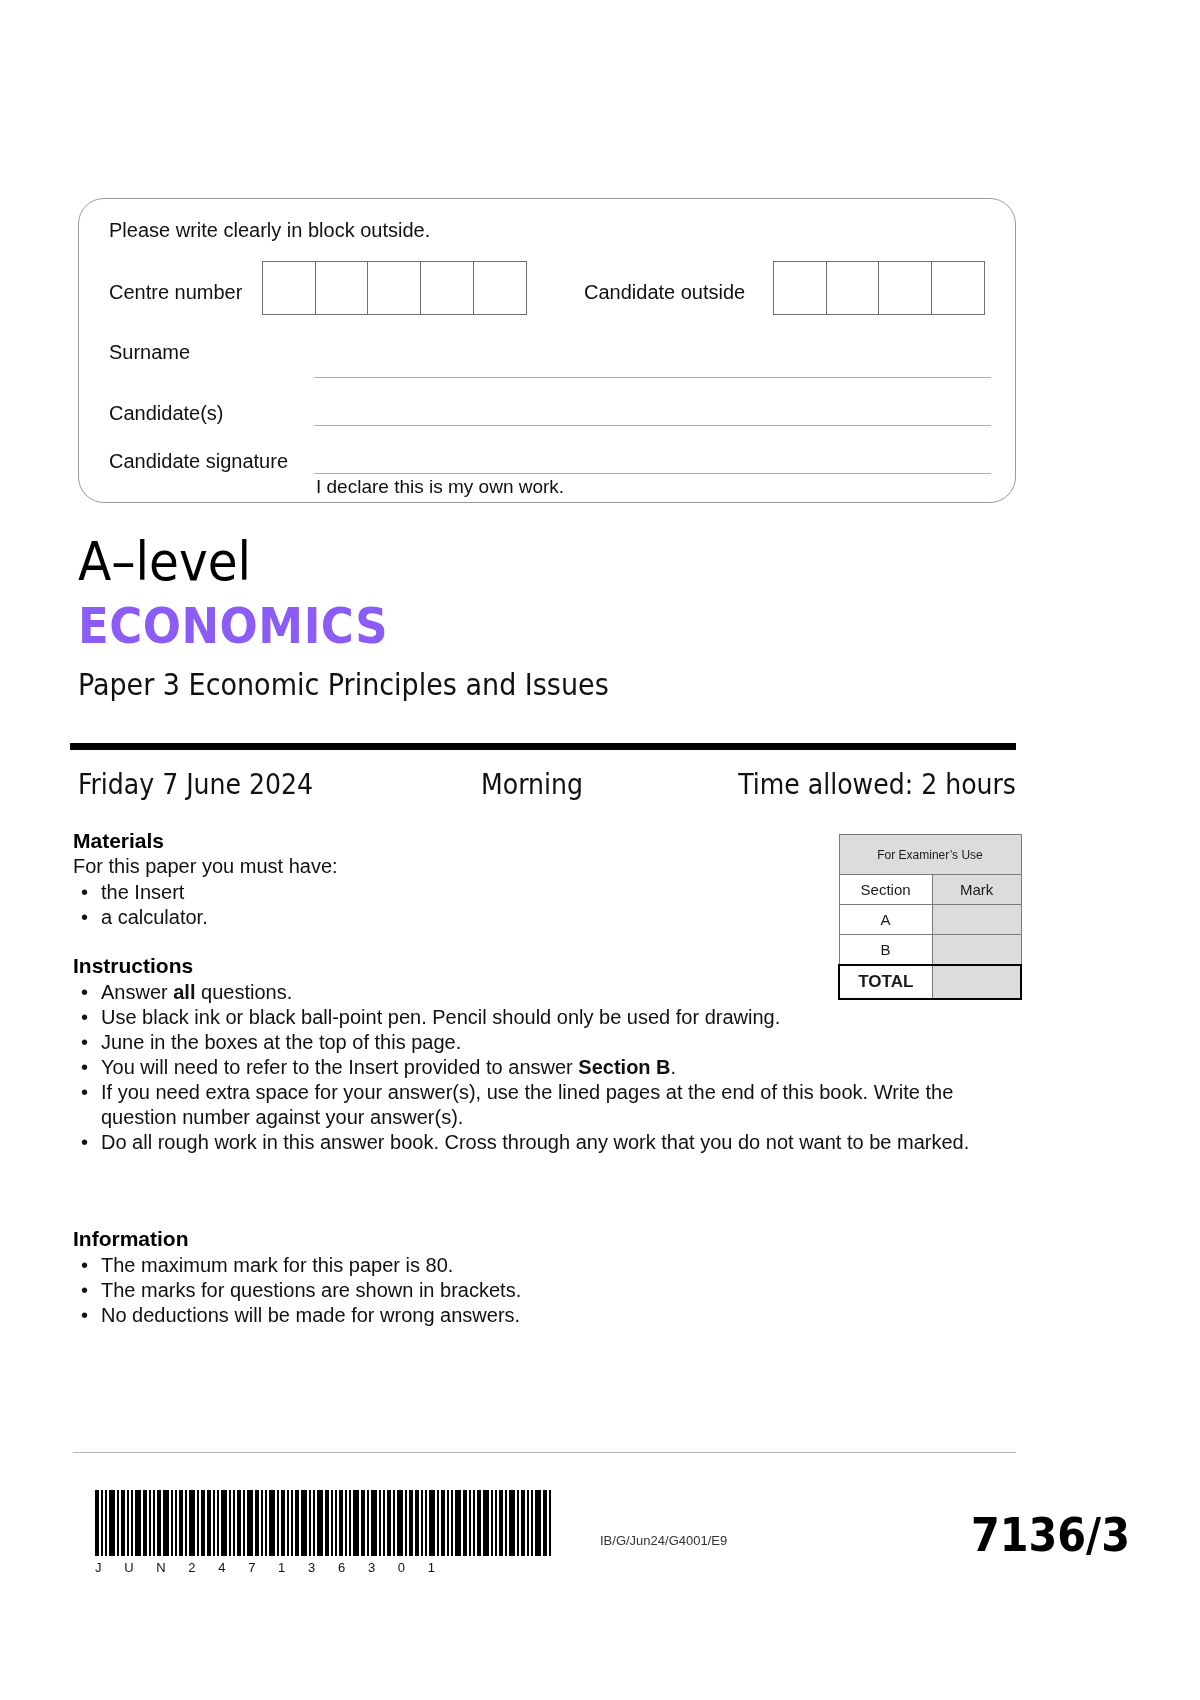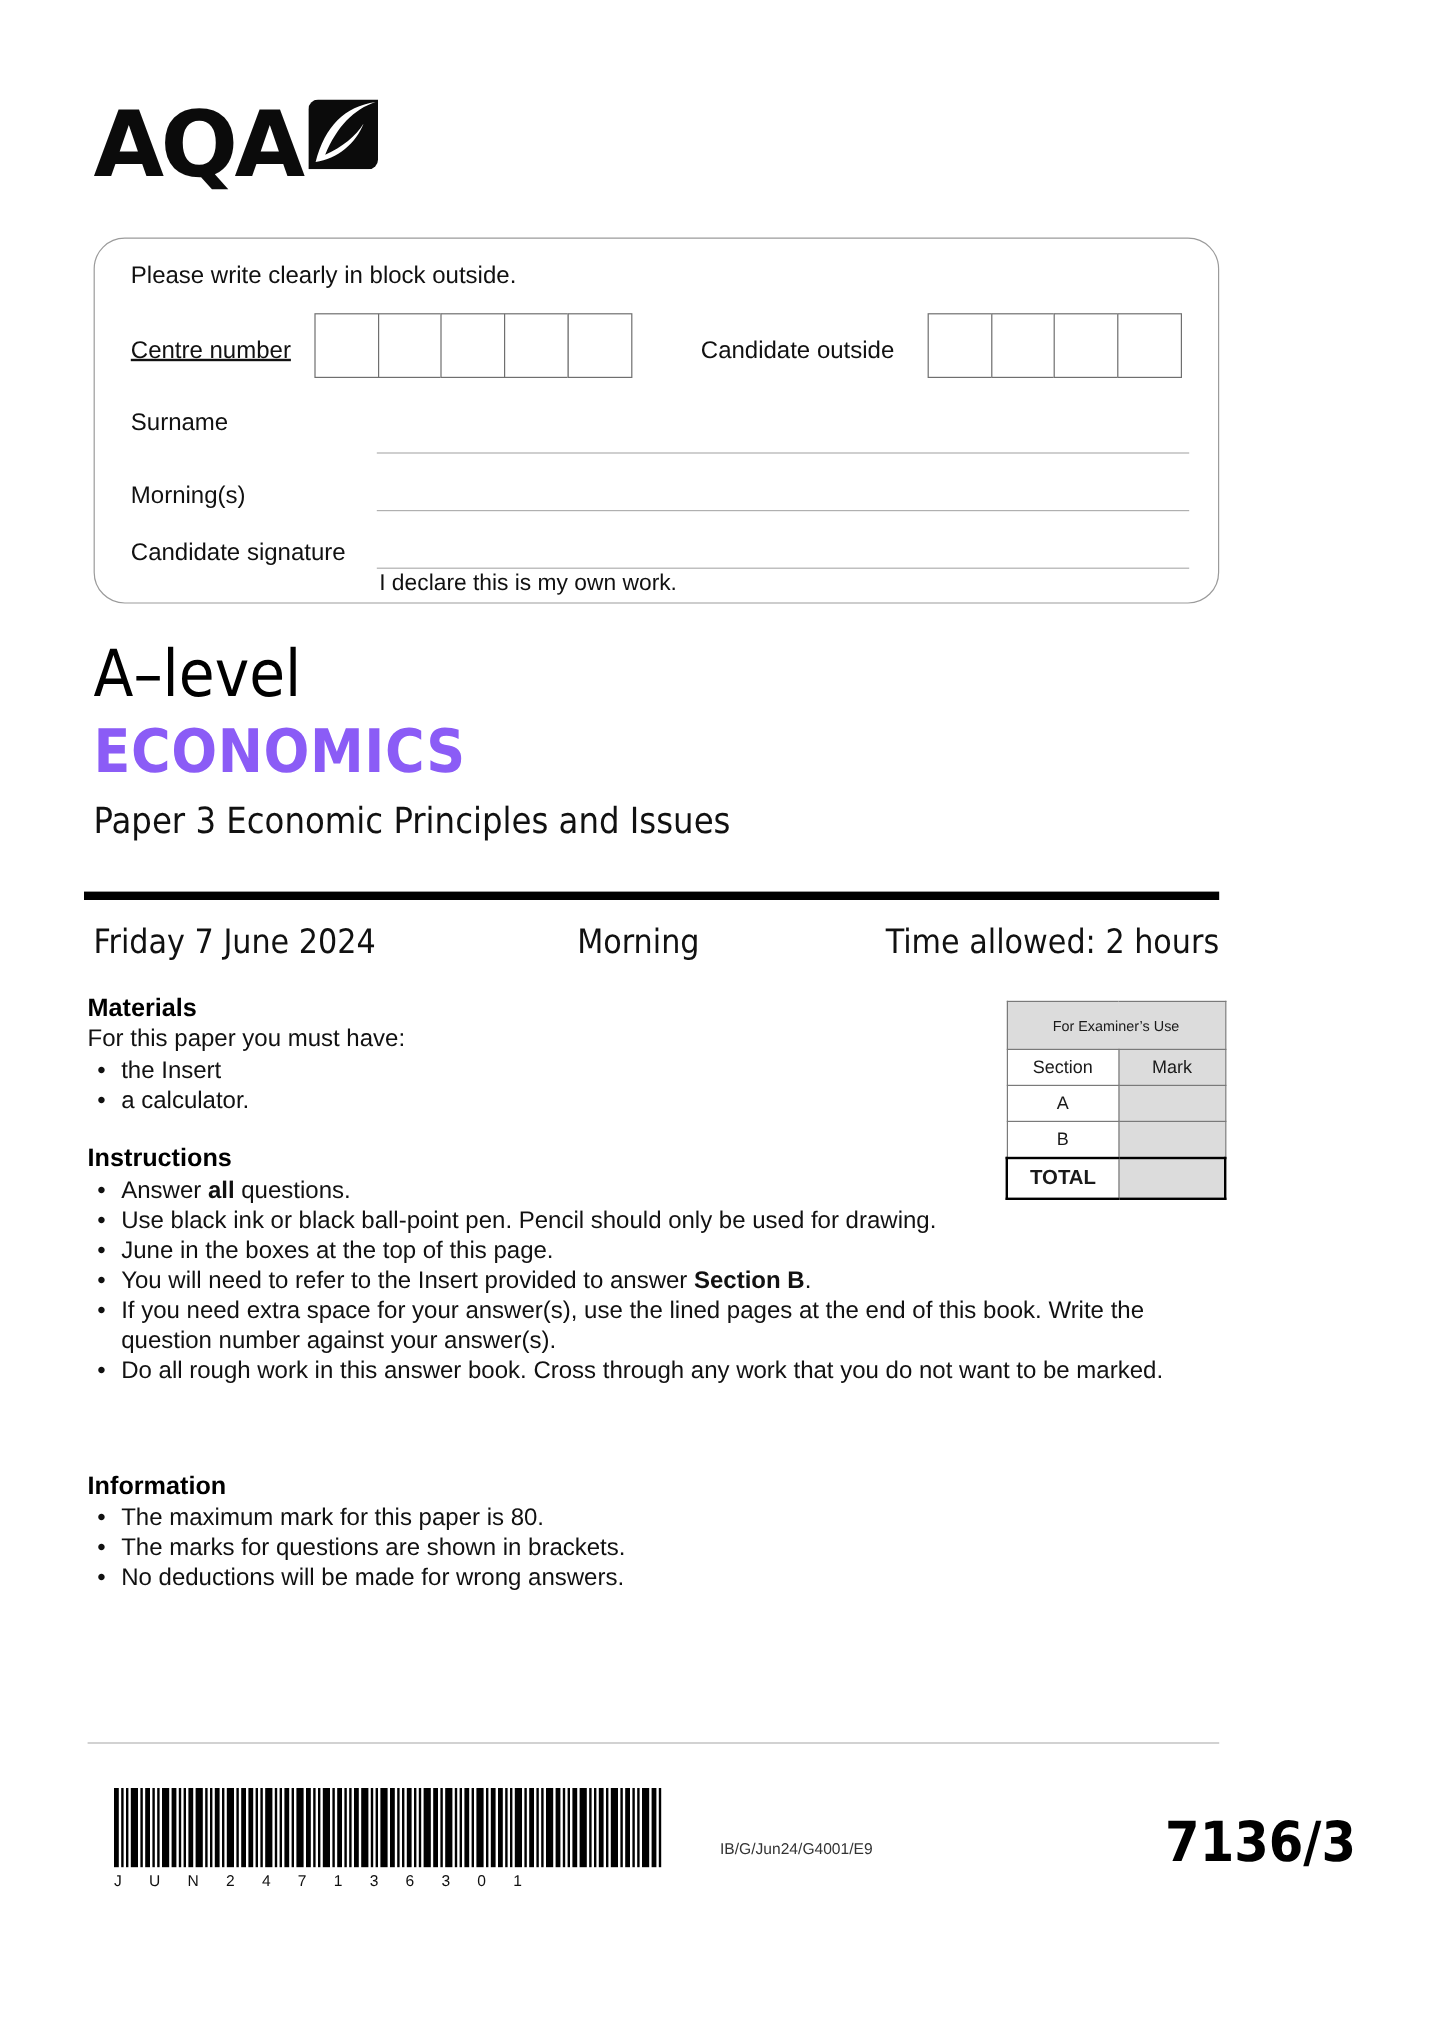--- a/index.html
+++ b/index.html
@@ -289,54 +289,45 @@
     font-size: 46px;
     font-weight: bold;
     color: #000;
   }
 </style>
 </head>
 <body>
 
 <div class="page">
 
-  <div class="logo">
-    <span class="logo-text">AQA</span>
-    <span class="logo-mark">
-      <svg width="58" height="58" viewBox="0 0 58 58" aria-hidden="true">
-        <path d="M0 8 A8 8 0 0 1 8 0 L58 0 L58 50 A8 8 0 0 1 50 58 L0 58 Z" fill="#0b0b0b"></path>
-        <path d="M56 2 C30 6 14 22 6 52 C24 50 40 36 46 20 C40 30 28 40 14 46 C24 22 38 8 56 2 Z" fill="#ffffff"></path>
-      </svg>
-    </span>
-  </div>
 
   <div class="details-box">
     <div class="block-caps">Please write clearly in block outside.</div>
 
-    <div class="field-label" style="left:30px; top:82px;text-decoration:underline;">Centre number</div>
+    <div class="field-label" style="left:30px; top:82px;">Centre number</div>
     <div class="numbox-row" style="left:183px; top:62px;">
       <span class="numbox"></span>
       <span class="numbox"></span>
       <span class="numbox"></span>
       <span class="numbox"></span>
       <span class="numbox"></span>
     </div>
 
     <div class="field-label" style="left:505px; top:82px;">Candidate outside</div>
     <div class="numbox-row" style="left:694px; top:62px;">
       <span class="numbox"></span>
       <span class="numbox"></span>
       <span class="numbox"></span>
       <span class="numbox"></span>
     </div>
 
     <div class="field-label" style="left:30px; top:142px;">Surname</div>
     <div class="writeline" style="left:235px; top:178px; width:677px;"></div>
 
-    <div class="field-label" style="left:30px; top:203px;">Morning(s)</div>
+    <div class="field-label" style="left:30px; top:203px;">Candidate(s)</div>
     <div class="writeline" style="left:235px; top:226px; width:677px;"></div>
 
     <div class="field-label" style="left:30px; top:251px;">Candidate signature</div>
     <div class="writeline" style="left:235px; top:274px; width:677px;"></div>
 
     <div class="declare" style="left:237px; top:277px;">I declare this is my own work.</div>
   </div>
 
   <div class="t-alevel">A–level</div>
   <div class="t-subject">ECONOMICS</div>

